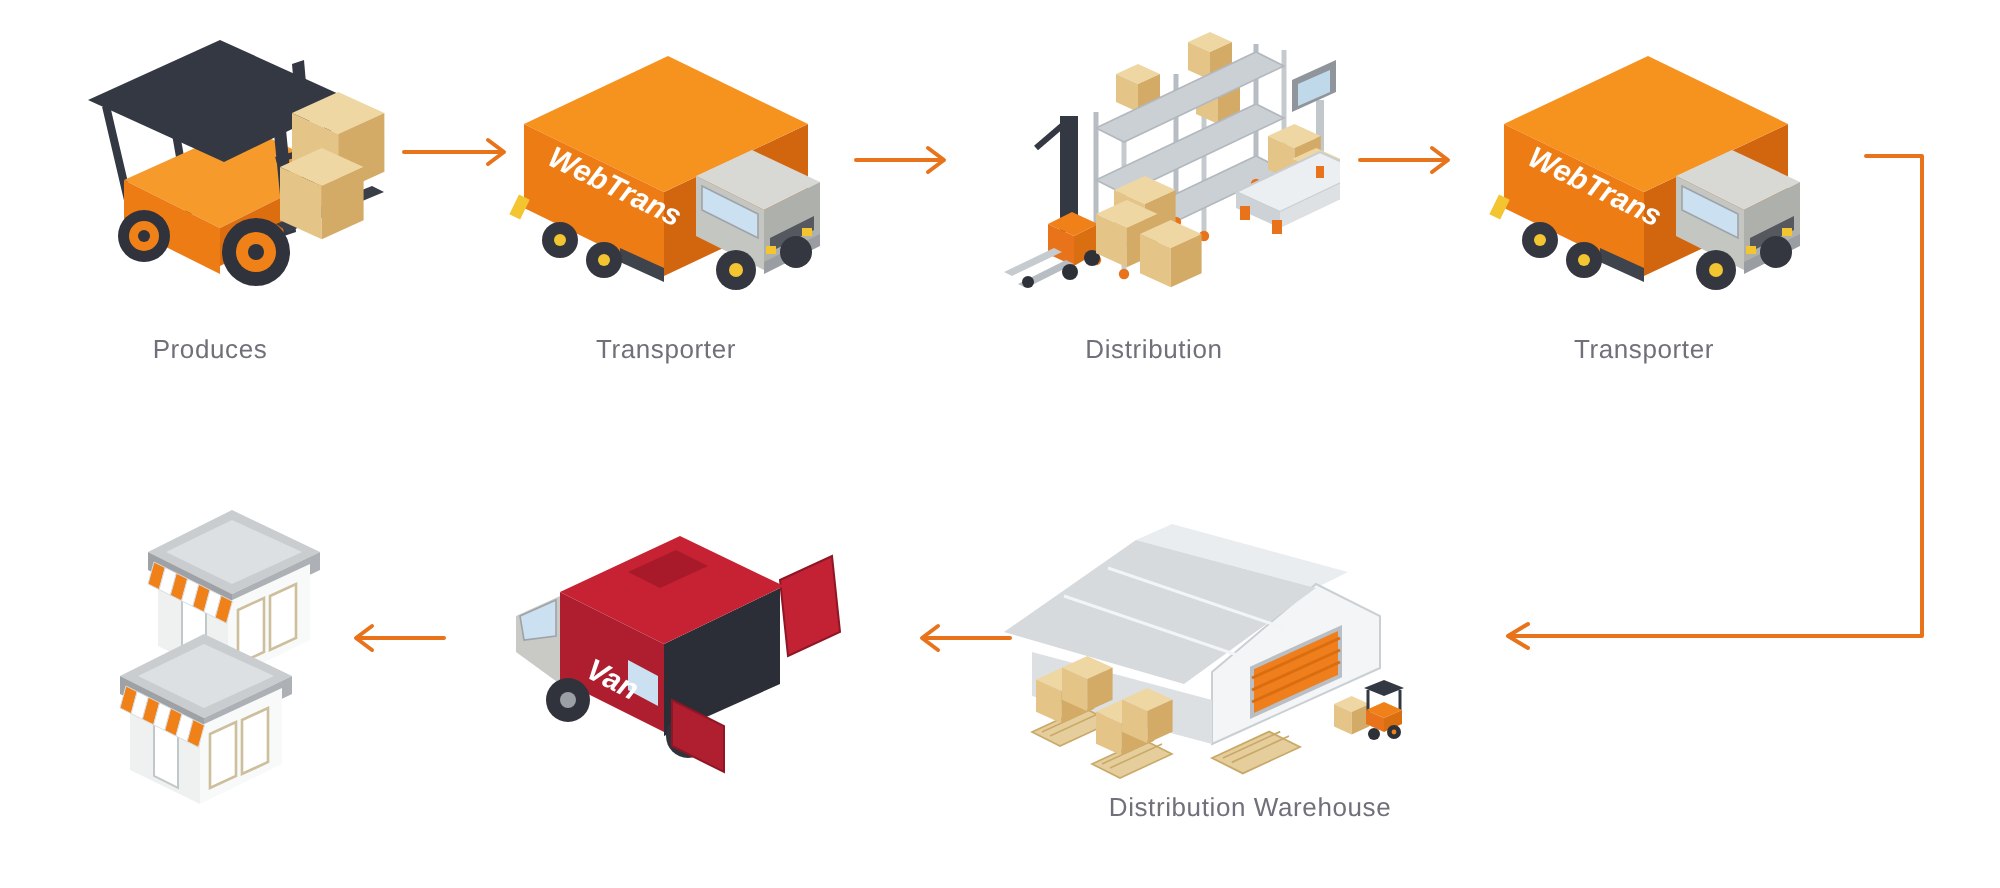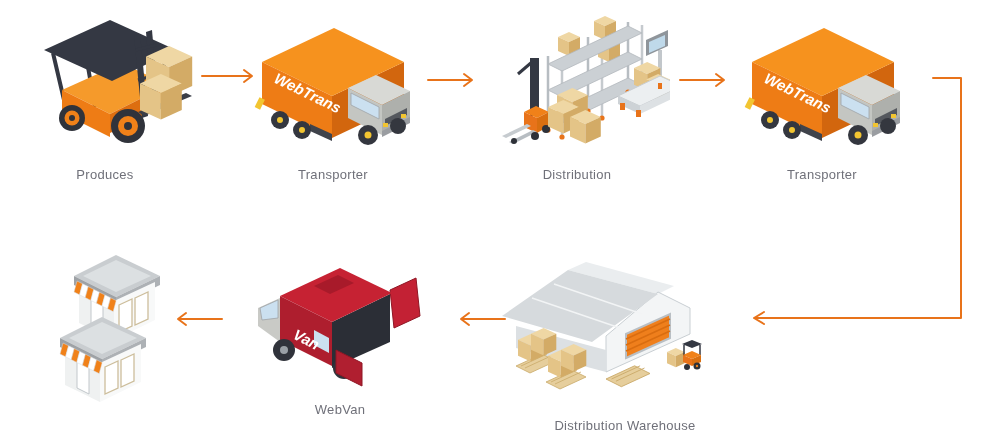--- a/index.html
+++ b/index.html
@@ -258,16 +258,15 @@
     <g stroke="#E8731A" stroke-width="2" fill="none" stroke-linecap="round" stroke-linejoin="round">
       <line x1="50" y1="8" x2="7" y2="8"></line>
         <polyline points="14,2 6,8 14,14"></polyline>
     </g>
   </svg>
 
   <div class="stage-label" style="left:30px;top:167px;width:150px">Produces</div>
   <div class="stage-label" style="left:258px;top:167px;width:150px">Transporter</div>
   <div class="stage-label" style="left:502px;top:167px;width:150px">Distribution</div>
   <div class="stage-label" style="left:747px;top:167px;width:150px">Transporter</div>
-  <div class="stage-label" style="left:265px;top:402px;width:150px">WebVan</div>
-  <div class="stage-label" style="left:525px;top:418px;width:200px">Distribution Warehouse</div>
+  <div class="stage-label" style="left:525px;top:396px;width:200px">Distribution Warehouse</div>
 
 </div>
 
 </body></html>

